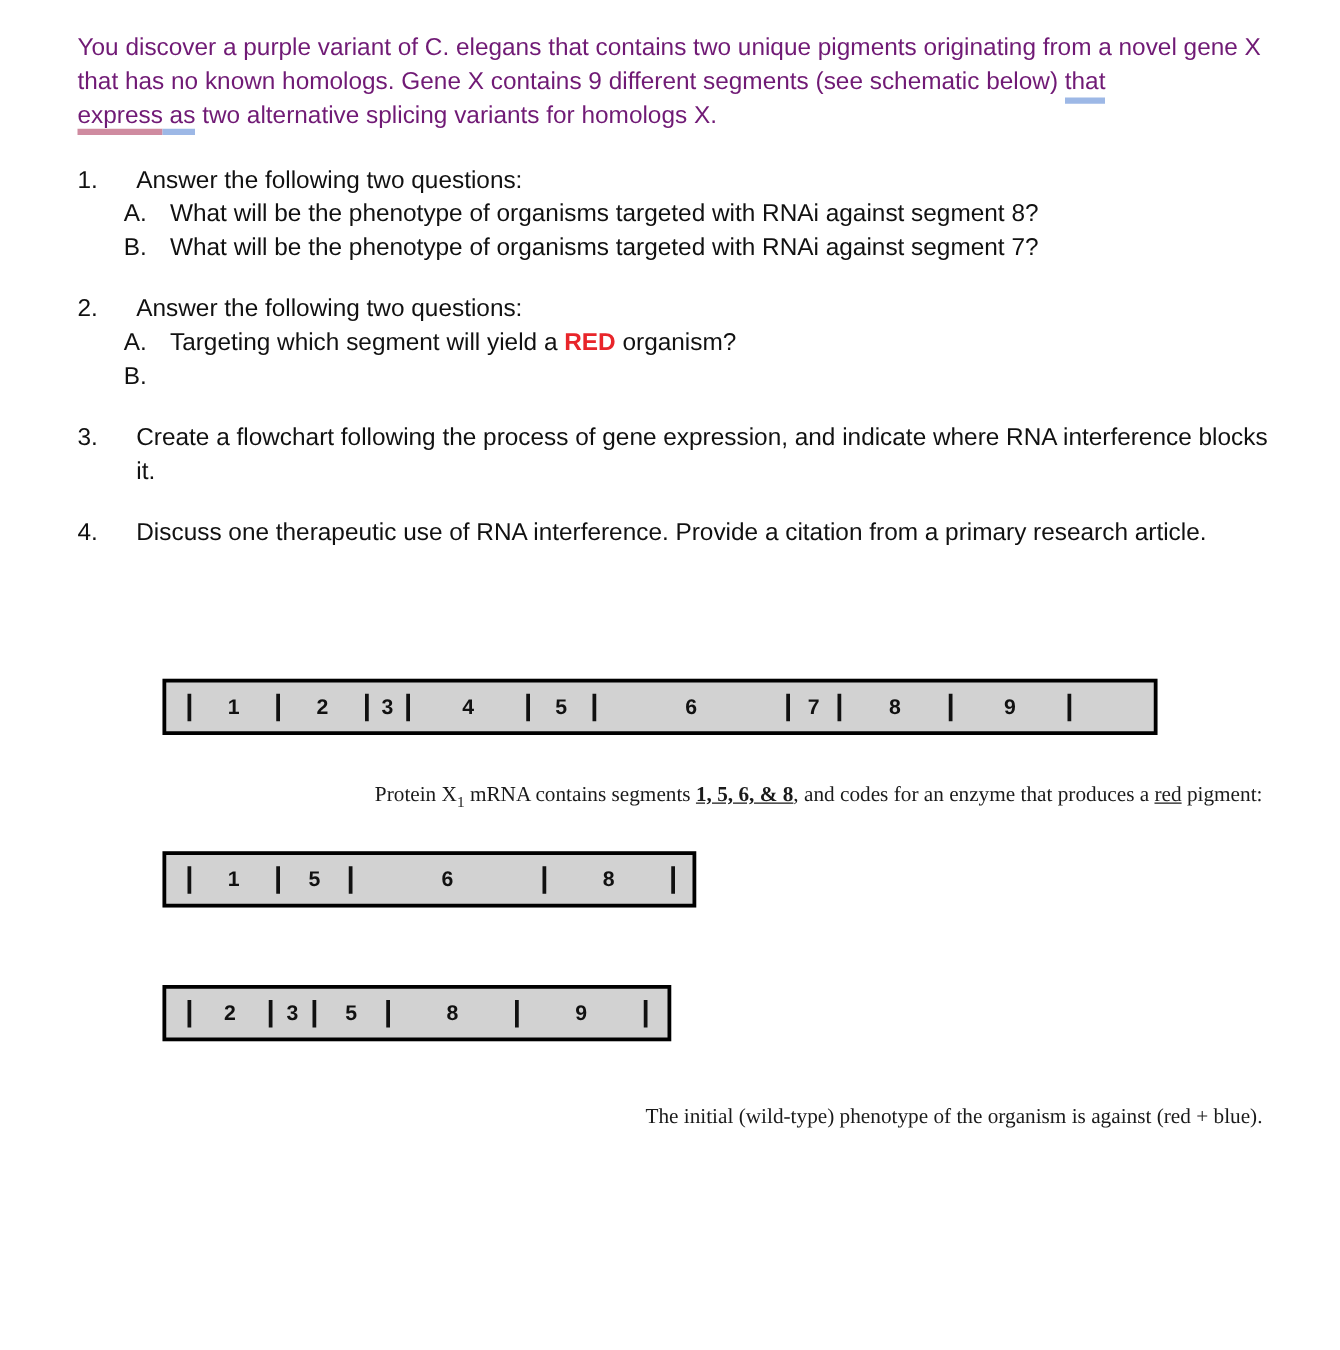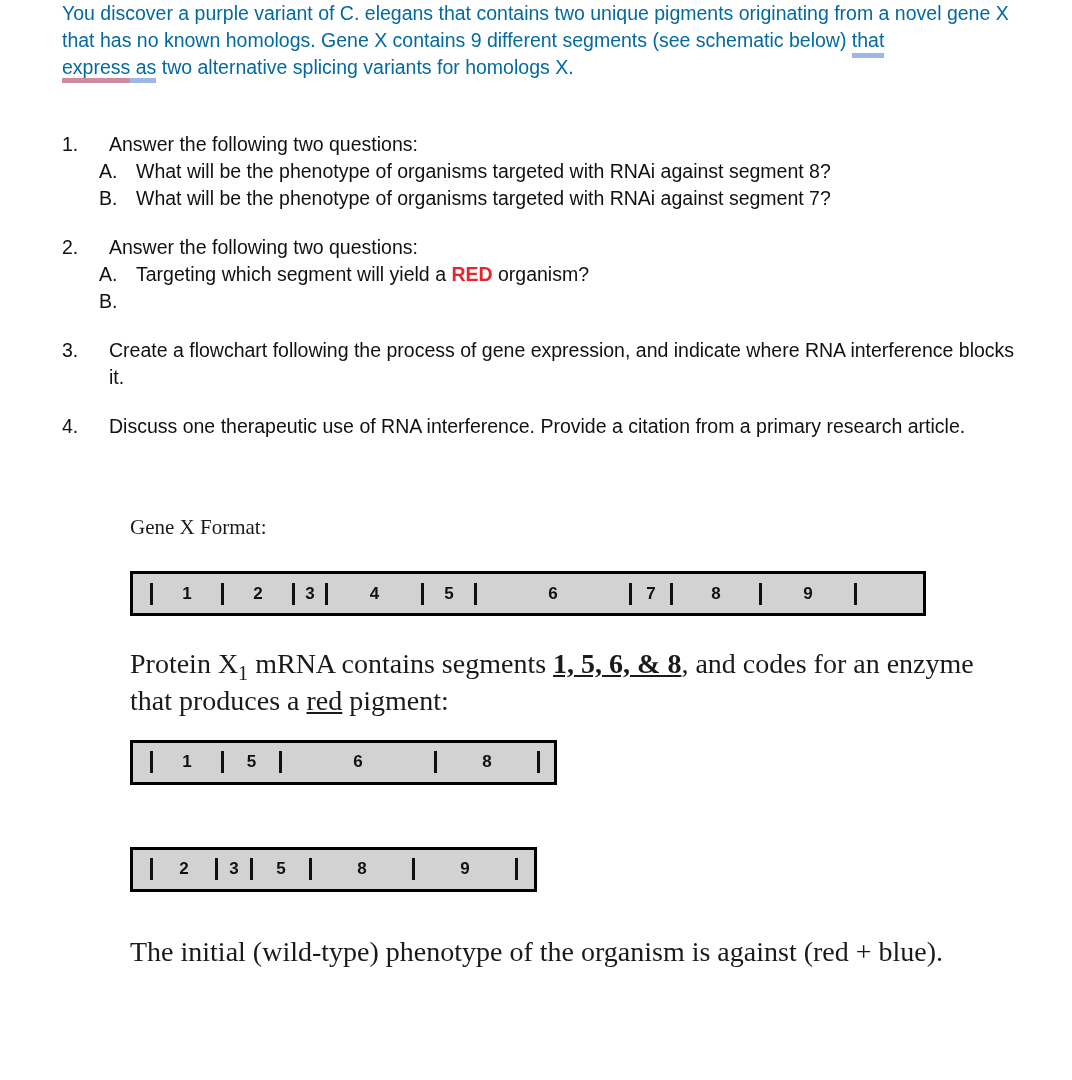--- a/index.html
+++ b/index.html
@@ -13,25 +13,25 @@
     position: relative;
     font-family: "Liberation Sans", sans-serif;
     color: #111111;
     overflow: hidden;
   }
 
   
   .intro {
     position: absolute;
     left: 62px;
-    top: 0;
+    top: 25px;
     width: 956px;
     font-size: 19.5px;
     line-height: 27px;
-    color: #0369a1;
+    color: #701a75;
   }
   .mark-pink  { position: relative; }
   .mark-pink::after {
     content: "";
     position: absolute;
     left: 0; right: 0;
     bottom: -5px;
     height: 5px;
     background: #cf8ba0;
   }
@@ -95,23 +95,24 @@
     width: 900px;
     font-family: "Liberation Serif", serif;
     font-size: 21px;
     color: #1a1a1a;
   }
   .serif-label {
     font-size: 21px;
     line-height: 28px;
   }
   .para {
-    font-size: 28px;
+    font-size: 17px;
     line-height: 27px;
     width: 880px;
+    text-align: right;
   }
   .bold-ul { font-weight: bold; text-decoration: underline; }
   .ul { text-decoration: underline; }
   sub { font-size: 0.72em; }
 
   
   .gene-box {
     box-sizing: border-box;
     background: #d2d2d2;
     border: 3px solid #000000;
@@ -194,21 +195,20 @@
     <div class="q-row">
       <span class="q-num">4.</span>
       <span class="q-text">Discuss one therapeutic use of RNA interference. Provide a citation from a primary research article.</span>
     </div>
   </div>
 
 </div>
 
 <div class="schematic">
 
-  <div class="serif-label">Gene X Format:</div>
 
   <div class="spacer-a"></div>
 
   <div class="gene-box" id="gene-x-box" style="width:796px;">
     <span class="bar" style="margin-left:17px;"></span>
     <span class="seg" style="width:68px;">1</span>
     <span class="bar"></span>
     <span class="seg" style="width:68px;">2</span>
     <span class="bar"></span>
     <span class="seg" style="width:30px;">3</span>

